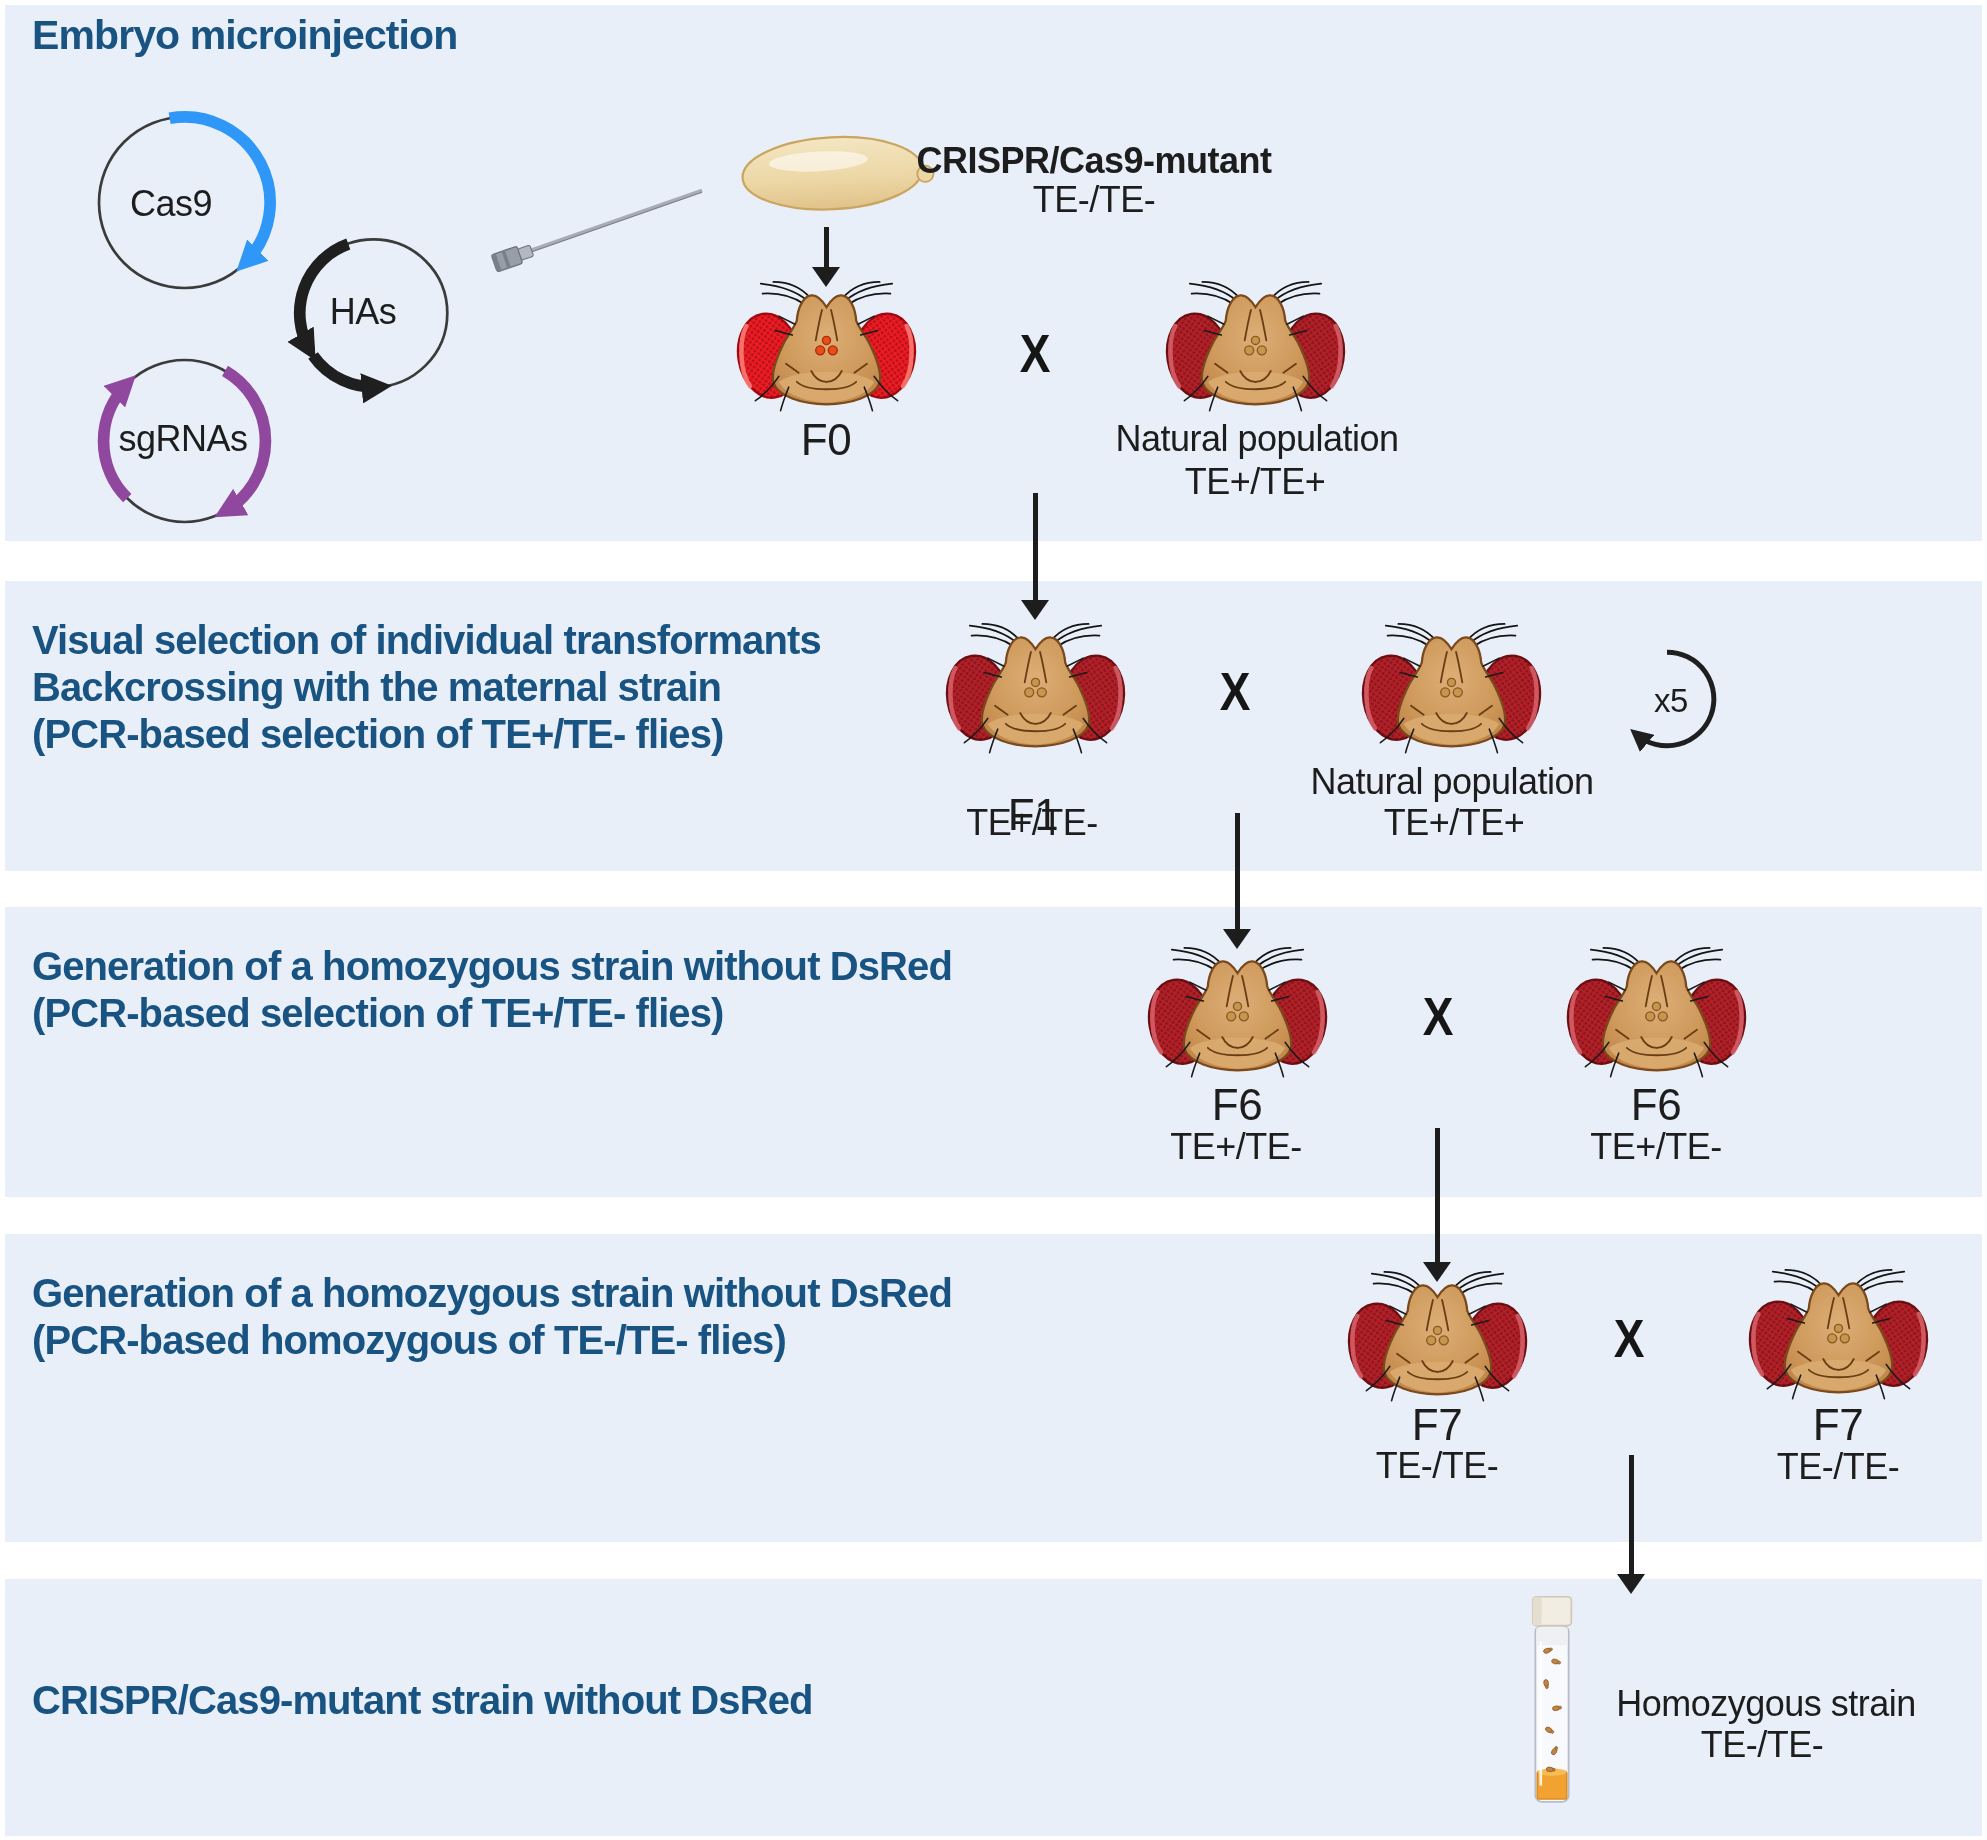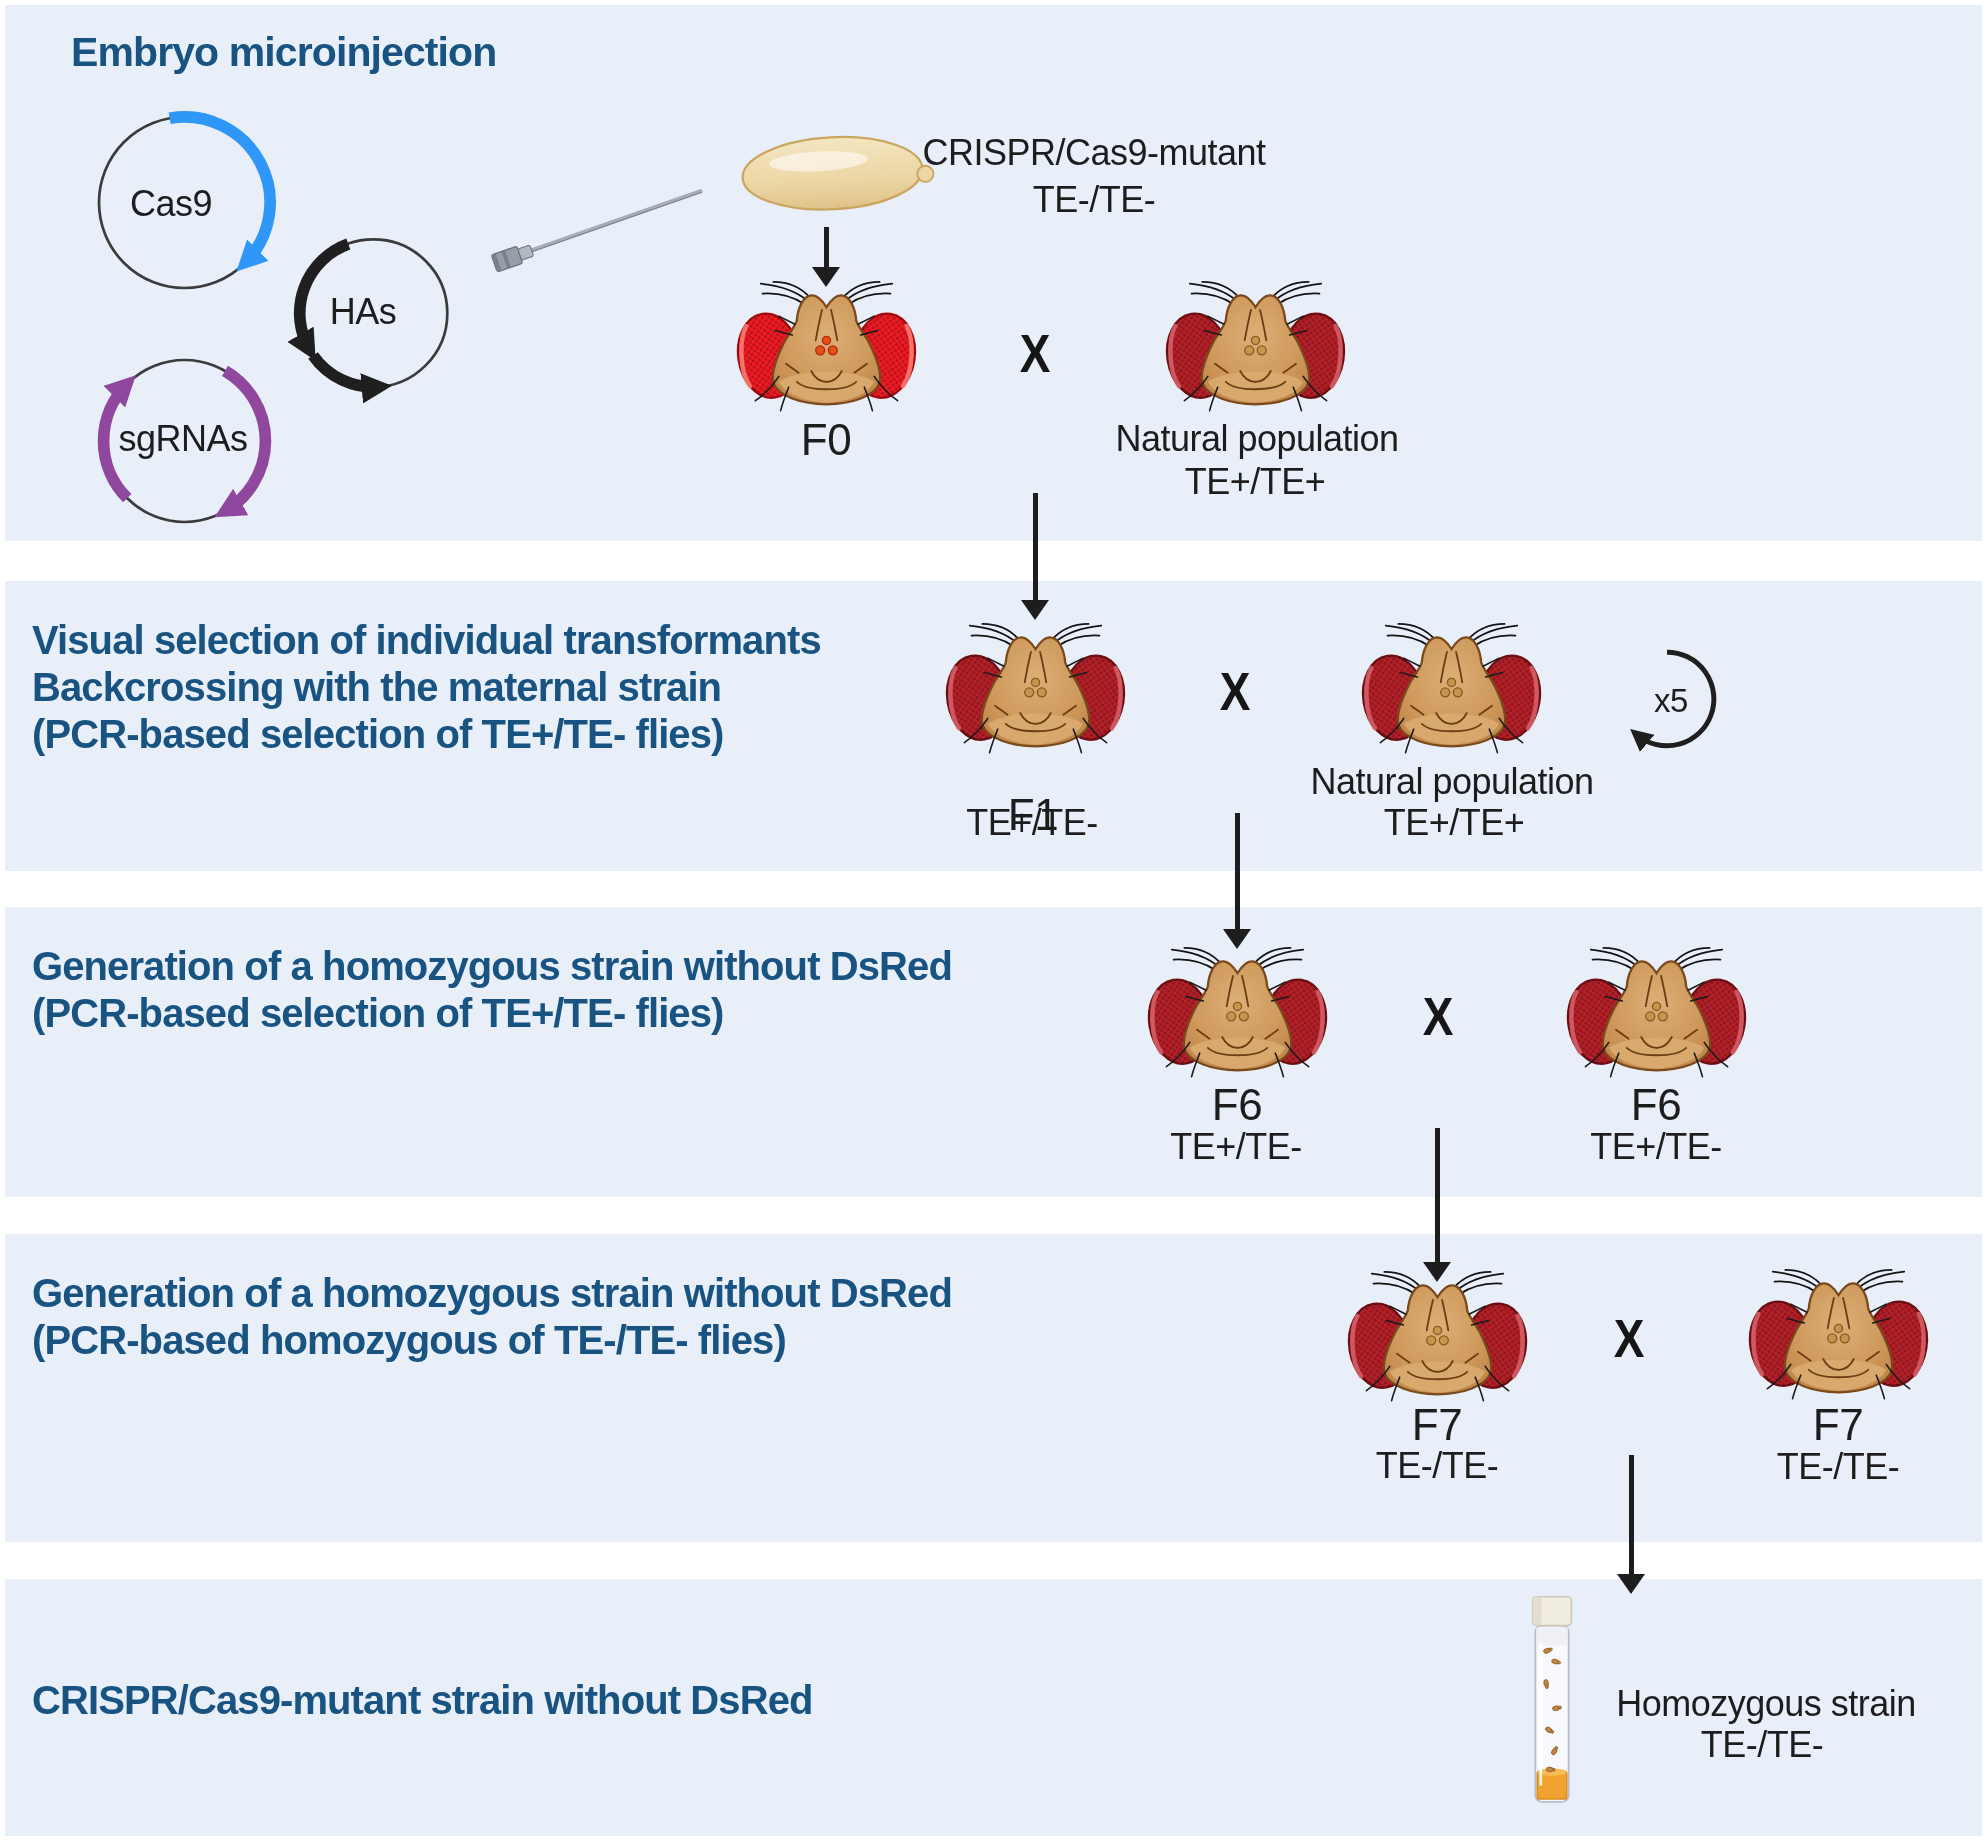--- a/index.html
+++ b/index.html
@@ -119,21 +119,21 @@
 </svg>
 
 <div id="canvas">
 
   <div class="panel" style="top:5.4px;height:536px;"></div>
   <div class="panel" style="top:581px;height:290px;"></div>
   <div class="panel" style="top:907px;height:290px;"></div>
   <div class="panel" style="top:1234px;height:308px;"></div>
   <div class="panel" style="top:1579px;height:257px;"></div>
 
-  <div class="title big" style="top:29px;margin-left:39px;">Embryo microinjection</div>
+  <div class="title big" style="top:12px;">Embryo microinjection</div>
 
   <svg class="shape" style="left:63px;top:99px;" width="432" height="432" viewBox="0 0 480 480">
     <circle cx="135" cy="115" r="95" fill="none" stroke="#3b3b3b" stroke-width="3"></circle>
     <path d="M118.5,21.4 A95,95 0 0 1 202.2,182.2" fill="none" stroke="#2f97f7" stroke-width="13" marker-end="url(#mBlue)"></path>
     <circle cx="345" cy="238" r="82" fill="none" stroke="#3b3b3b" stroke-width="3"></circle>
     <path d="M317,161 A82,82 0 0 0 274,279" fill="none" stroke="#1f1f1f" stroke-width="13" marker-end="url(#mBlack)"></path>
     <path d="M277.8,285 A82,82 0 0 0 352.1,319.7" fill="none" stroke="#1f1f1f" stroke-width="13" marker-end="url(#mBlack)"></path>
     <circle cx="135" cy="380" r="90" fill="none" stroke="#3b3b3b" stroke-width="3"></circle>
     <path d="M180,302.1 A90,90 0 0 1 180,457.9" fill="none" stroke="#8f489e" stroke-width="13" marker-end="url(#mPurple)"></path>
     <path d="M71.4,443.6 A90,90 0 0 1 71.4,316.4" fill="none" stroke="#8f489e" stroke-width="13" marker-end="url(#mPurple)"></path>
@@ -153,21 +153,21 @@
     </g>
   </svg>
 
   <svg class="shape" style="left:729px;top:126px;" width="216" height="95" viewBox="0 0 240 105">
     <g transform="rotate(-3 120 52)">
       <ellipse cx="115" cy="52" rx="100" ry="40" fill="url(#embryoGrad)" stroke="#caa560" stroke-width="2.5"></ellipse>
       <circle cx="218" cy="58" r="9" fill="#ecd6a4" stroke="#caa560" stroke-width="2"></circle>
       <ellipse cx="100" cy="38" rx="55" ry="11" fill="rgba(255,255,255,0.55)"></ellipse>
     </g>
   </svg>
-  <div class="lbl" style="left:1094px;top:153px;">CRISPR/Cas9-mutant</div>
+  <div class="lbl" style="left:1094px;top:161px;font-weight:bold;">CRISPR/Cas9-mutant</div>
   <div class="lbl" style="left:1094px;top:200px;">TE-/TE-</div>
 
   <div class="varrow" style="left:824px;top:227px;height:41px;"></div>
 
   <svg class="fly fly-bright" style="left:732px;top:281px;" viewBox="0 0 210 150" width="189" height="135">
       <use href="#flyHead"></use>
     </svg>
   <div class="lbl gen" style="left:826px;top:440px;">F0</div>
   <div class="cross" style="left:1035px;top:354px;">X</div>
   <svg class="fly fly-dark" style="left:1161px;top:281px;" viewBox="0 0 210 150" width="189" height="135">

